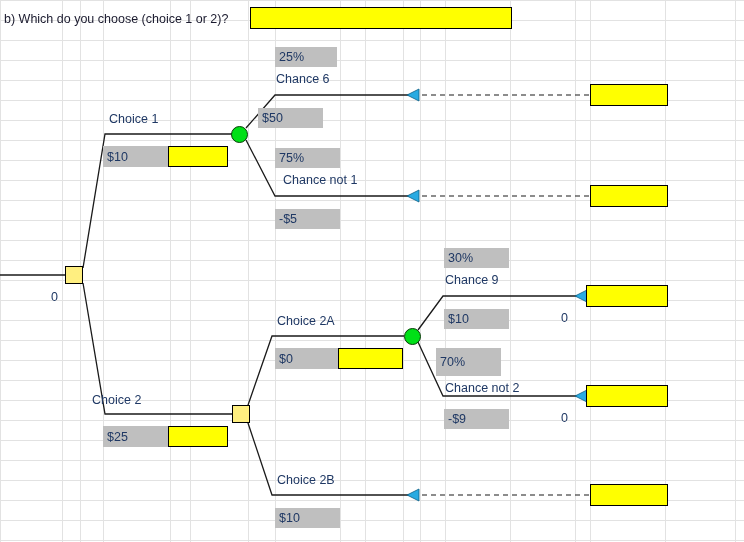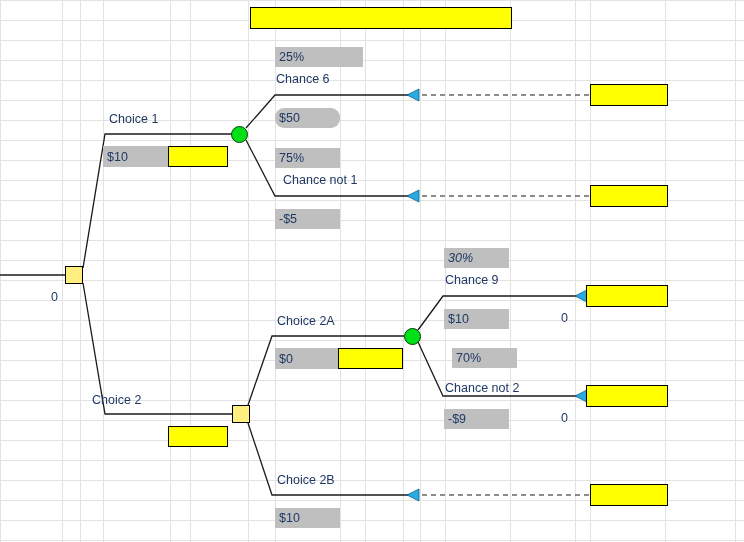--- a/index.html
+++ b/index.html
@@ -213,56 +213,58 @@
     <path d="M 400,196 L 419,196" stroke="none" fill="none" marker-end="url(#bluearrow)"></path>
     <path d="M 568,296 L 587,296" stroke="none" fill="none" marker-end="url(#bluearrow)"></path>
     <path d="M 568,396 L 587,396" stroke="none" fill="none" marker-end="url(#bluearrow)"></path>
     <path d="M 400,495 L 419,495" stroke="none" fill="none" marker-end="url(#bluearrow)"></path>
 
     <path d="M 422,95 L 590,95" stroke="#1a1a1a" stroke-width="1.2" fill="none" stroke-dasharray="5,4"></path>
     <path d="M 422,196 L 590,196" stroke="#1a1a1a" stroke-width="1.2" fill="none" stroke-dasharray="5,4"></path>
     <path d="M 422,495 L 590,495" stroke="#1a1a1a" stroke-width="1.2" fill="none" stroke-dasharray="5,4"></path>
   </svg>
 
+  <div class="abs q-text" style="left:4px; top:10px;">b) Which do you choose (choice 1 or 2)?</div>
   <div class="abs answer-box" style="left:250px; top:7px; width:262px; height:22px;" title=""></div>
 
   <div class="abs node-decision" style="left:65px; top:266px; width:18px; height:18px;"></div>
   <div class="abs root-value" style="left:51px; top:288px;">0</div>
 
   <div class="abs blabel" style="left:109px; top:110px;">Choice 1</div>
   <div class="abs tag" style="left:103px; top:146px; width:125px; height:21px;">$10</div>
   <div class="abs entry" style="left:168px; top:146px; width:60px; height:21px;" title=""></div>
   <div class="abs node-chance" style="left:231px; top:126px; width:17px; height:17px;"></div>
 
-  <div class="abs tag" style="left:275px; top:47px; width:88px; height:20px;">25%</div>
+  <div class="abs tag" style="left:275px; top:47px; width:62px; height:20px;">25%</div>
   <div class="abs blabel" style="left:276px; top:70px;">Chance 6</div>
-  <div class="abs tag" style="left:275px; top:108px; width:65px; height:20px;border-radius:9px;">$50</div>
+  <div class="abs tag" style="left:258px; top:108px; width:65px; height:20px;">$50</div>
   <div class="abs terminal" style="left:590px; top:84px; width:78px; height:22px;" title=""></div>
 
   <div class="abs tag" style="left:275px; top:148px; width:65px; height:20px;">75%</div>
   <div class="abs blabel" style="left:283px; top:171px;">Chance not 1</div>
   <div class="abs tag" style="left:275px; top:209px; width:65px; height:20px;">-$5</div>
   <div class="abs terminal" style="left:590px; top:185px; width:78px; height:22px;" title=""></div>
 
   <div class="abs blabel" style="left:92px; top:391px;">Choice 2</div>
+  <div class="abs tag" style="left:103px; top:426px; width:125px; height:21px;">$25</div>
   <div class="abs entry" style="left:168px; top:426px; width:60px; height:21px;" title=""></div>
   <div class="abs node-decision" style="left:232px; top:405px; width:18px; height:18px;"></div>
 
   <div class="abs blabel" style="left:277px; top:312px;">Choice 2A</div>
   <div class="abs tag" style="left:275px; top:348px; width:128px; height:21px;">$0</div>
   <div class="abs entry" style="left:338px; top:348px; width:65px; height:21px;" title=""></div>
   <div class="abs node-chance" style="left:404px; top:328px; width:17px; height:17px;"></div>
 
-  <div class="abs tag" style="left:444px; top:248px; width:65px; height:20px;font-style:italic;">30%</div>
+  <div class="abs tag" style="left:444px; top:248px; width:65px; height:20px;">30%</div>
   <div class="abs blabel" style="left:445px; top:271px;">Chance 9</div>
   <div class="abs tag" style="left:444px; top:309px; width:65px; height:20px;">$10</div>
   <div class="abs rvalue" style="left:520px; top:309px; width:48px;">0</div>
   <div class="abs terminal" style="left:586px; top:285px; width:82px; height:22px;" title=""></div>
 
-  <div class="abs tag" style="left:452px; top:348px; width:65px; height:20px;">70%</div>
+  <div class="abs tag" style="left:436px; top:348px; width:65px; height:28px;">70%</div>
   <div class="abs blabel" style="left:445px; top:371px;margin-top:8px;">Chance not 2</div>
   <div class="abs tag" style="left:444px; top:409px; width:65px; height:20px;">-$9</div>
   <div class="abs rvalue" style="left:520px; top:409px; width:48px;">0</div>
   <div class="abs terminal" style="left:586px; top:385px; width:82px; height:22px;" title=""></div>
 
   <div class="abs blabel" style="left:277px; top:471px;">Choice 2B</div>
   <div class="abs tag" style="left:275px; top:508px; width:65px; height:20px;">$10</div>
   <div class="abs terminal" style="left:590px; top:484px; width:78px; height:22px;" title=""></div>
 
 </div>

